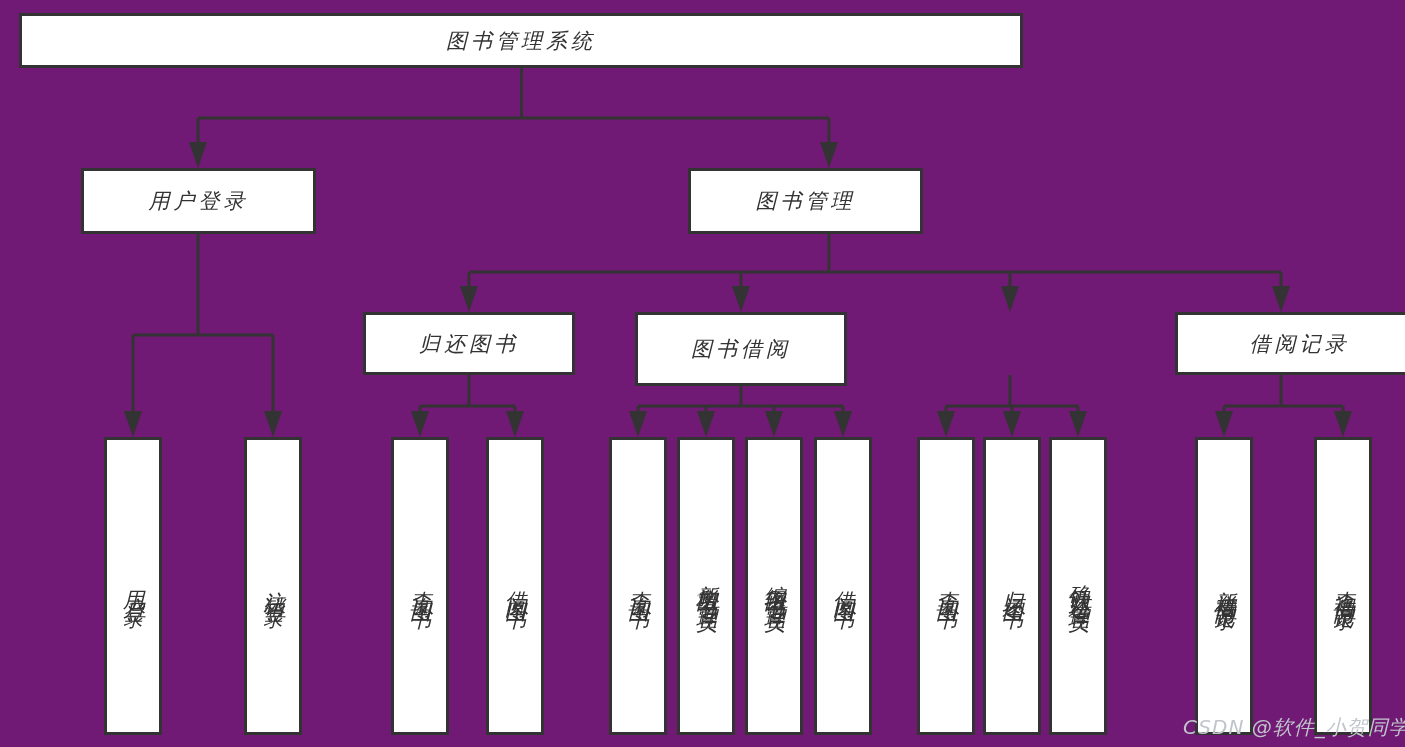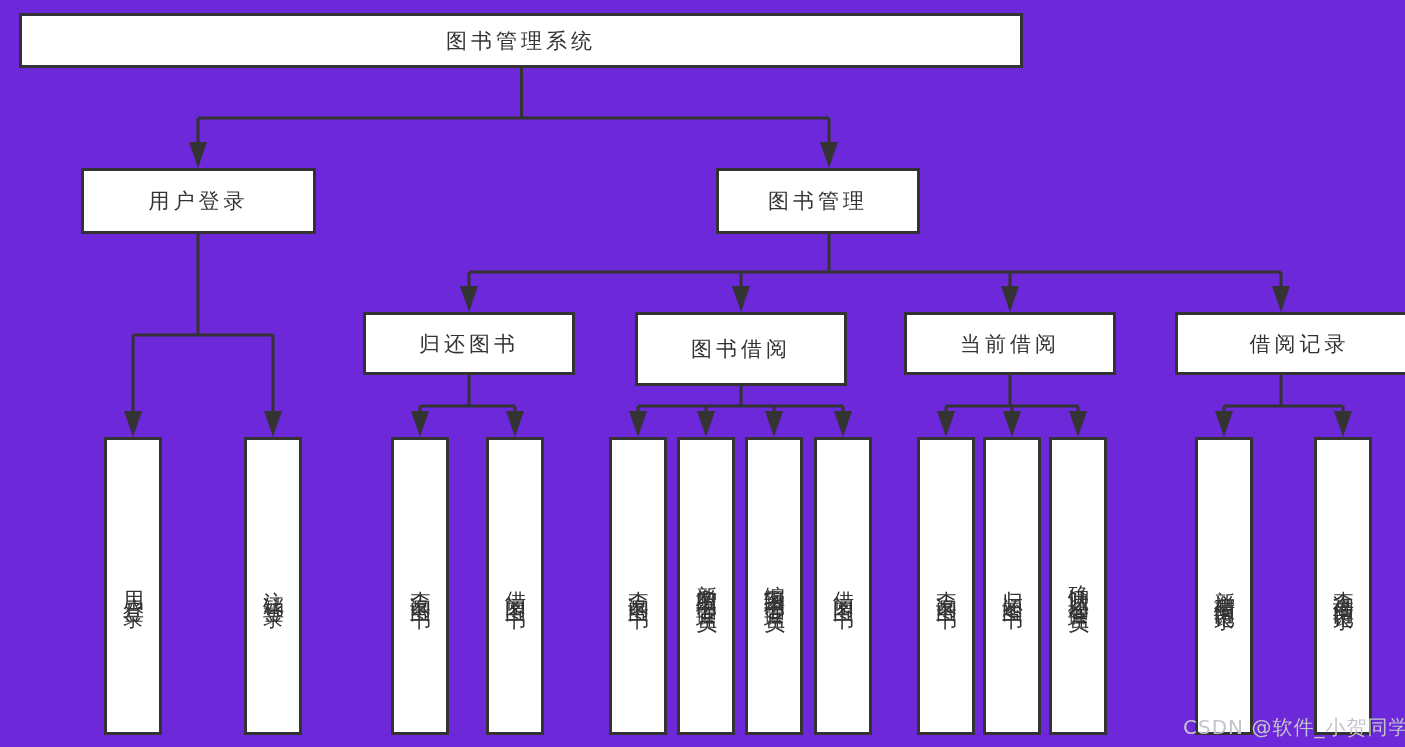--- a/index.html
+++ b/index.html
@@ -1,22 +1,23 @@
 <!DOCTYPE html>
 <html><head>
 <meta charset="utf-8">
 <style>
   html, body { margin: 0; padding: 0; background: #ffffff; }
   .canvas {
     position: relative;
     width: 1405px;
     height: 747px;
-    background: #6d28d9;
+    background: #701a75;
     font-family: "DejaVu Sans", "Liberation Sans", sans-serif;
     overflow: hidden;
+    font-style: italic;
   }
   .connectors {
     position: absolute;
     left: 0; top: 0;
     width: 1405px; height: 747px;
   }
   .connectors path {
     stroke: #333333;
     stroke-width: 3;
     fill: none;
@@ -96,25 +97,24 @@
     <polygon points="1069,411 1087,411 1078,437"></polygon>
 
     <path d="M1281 375 V406 M1224 406 H1343 M1224 406 V413 M1343 406 V413"></path>
     <polygon points="1215,411 1233,411 1224,437"></polygon>
     <polygon points="1334,411 1352,411 1343,437"></polygon>
   </svg>
 
   <div class="node" style="left:19px; top:13px; width:1004px; height:55px;">图书管理系统</div>
 
   <div class="node" style="left:81px; top:168px; width:235px; height:66px;">用户登录</div>
-  <div class="node" style="left:716px; top:168px; width:204px; height:66px;">图书管理</div>
+  <div class="node" style="left:688px; top:168px; width:235px; height:66px;">图书管理</div>
 
   <div class="node" style="left:363px; top:312px; width:212px; height:63px;">归还图书</div>
   <div class="node" style="left:635px; top:312px; width:212px; height:74px;">图书借阅</div>
-  <div class="node" style="left:904px; top:312px; width:212px; height:63px;">当前借阅</div>
   <div class="node" style="left:1175px; top:312px; width:249px; height:63px;">借阅记录</div>
 
   <div class="node leaf" style="left:104px; top:437px; width:58px; height:298px;">用户登录</div>
   <div class="node leaf" style="left:244px; top:437px; width:58px; height:298px;">注销登录</div>
 
   <div class="node leaf" style="left:391px; top:437px; width:58px; height:298px;">查询图书</div>
   <div class="node leaf" style="left:486px; top:437px; width:58px; height:298px;">借阅图书</div>
 
   <div class="node leaf" style="left:609px; top:437px; width:58px; height:298px;">查询图书</div>
   <div class="node leaf leaf-tall" style="left:677px; top:437px; width:58px; height:298px;">新增图书（管理员）</div>

